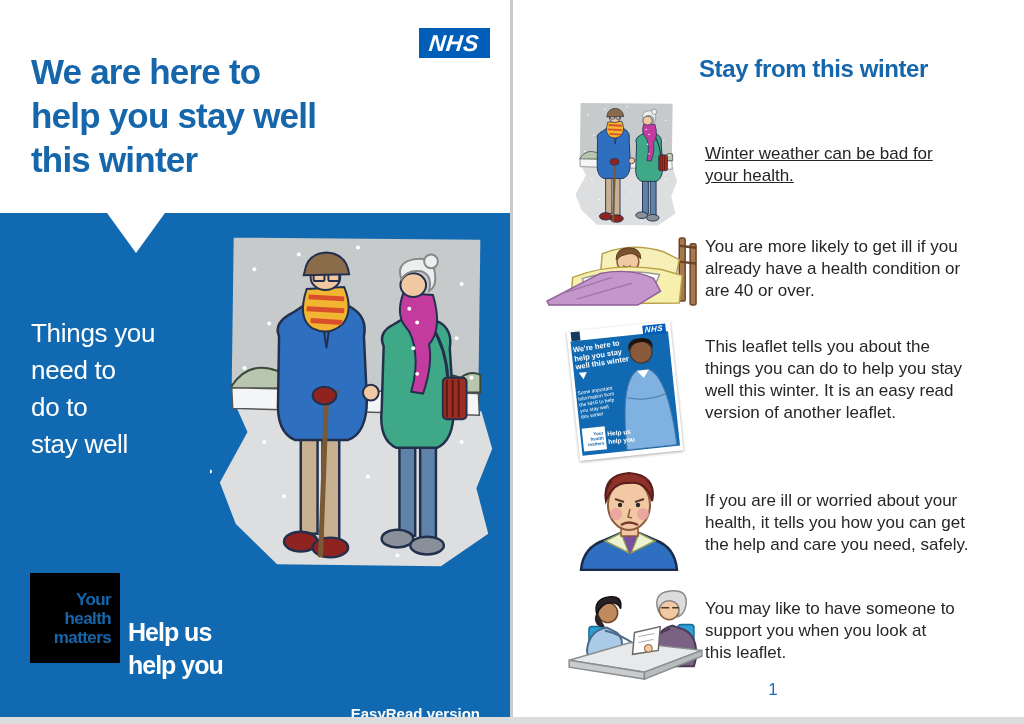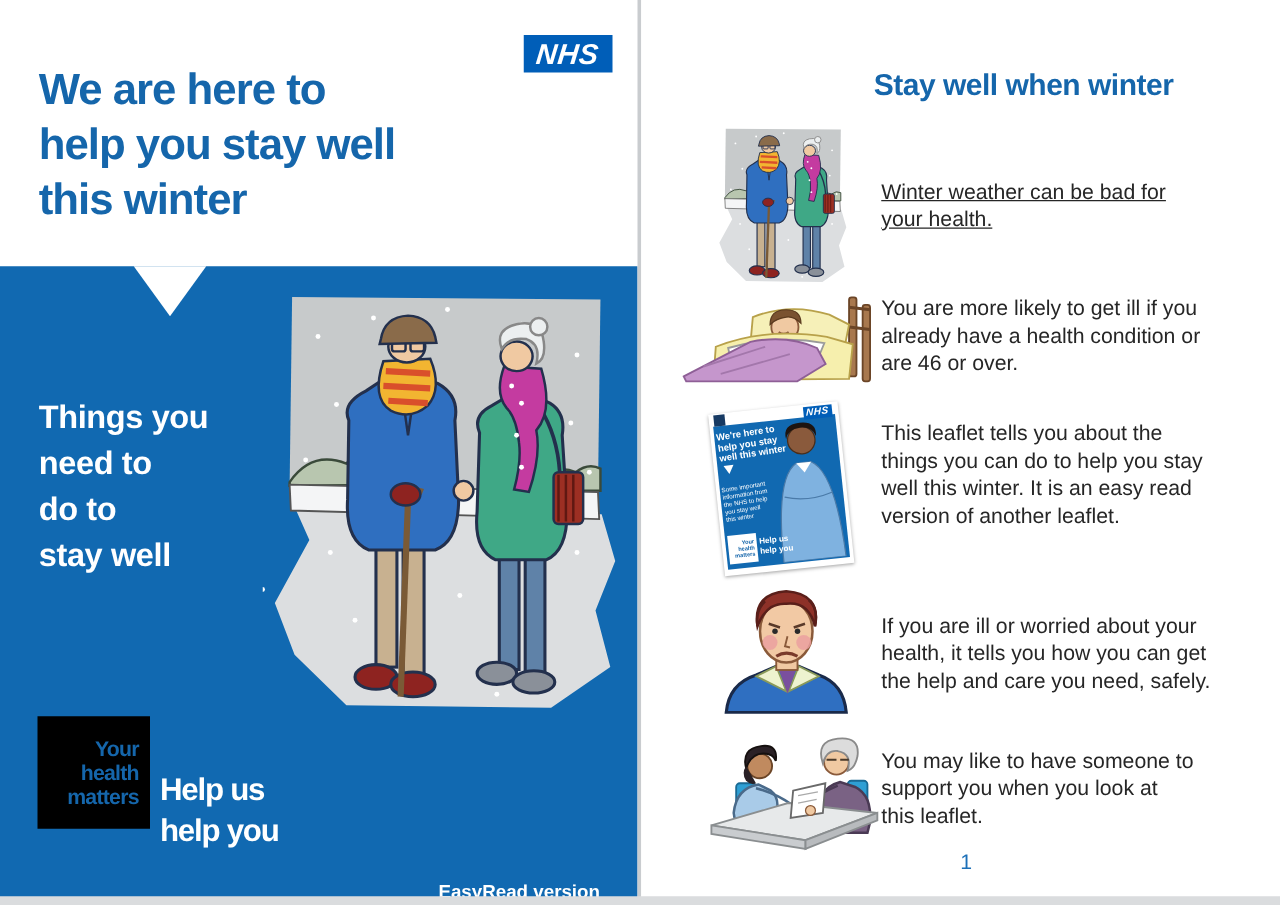--- a/index.html
+++ b/index.html
@@ -13,21 +13,21 @@
                  font-weight:bold; color:#1566ab; letter-spacing:-0.8px; }
   .nhs-logo { position:absolute; background:#005eb8; color:#fff; display:flex; align-items:center; justify-content:center; }
   .nhs-logo.cover { left:419px; top:28px; width:71px; height:30px; }
   .nhs-logo span { font-style:italic; font-weight:bold; font-size:23px; letter-spacing:0.5px;
                    transform:skewX(-6deg); line-height:1; }
   .cover-blue { position:absolute; left:0; top:213px; width:510px; height:505px; background:#1169b1; }
   .notch { position:absolute; left:107px; top:0; width:0; height:0;
            border-left:29px solid transparent; border-right:29px solid transparent; border-top:40px solid #ffffff; }
   .cover-illustration { position:absolute; left:210px; top:14px; width:296px; height:346px; }
   .cover-subtitle { position:absolute; left:31px; top:102px; font-size:26px; line-height:37px;
-                    font-weight:bold; color:#ffffff; letter-spacing:-0.3px; }
+                    font-weight:normal; color:#ffffff; letter-spacing:-0.3px; }
   .yhm-box { position:absolute; left:30px; top:360px; width:90px; height:90px; background:#000000;
              display:flex; align-items:center; justify-content:flex-end; padding-right:9px; }
   .yhm-box .yhm-text { font-size:17px; line-height:19px; font-weight:bold; color:#1566ab;
                        text-align:right; letter-spacing:-0.6px; }
   .help-us { position:absolute; left:128px; top:403px; font-size:25px; line-height:33px;
              font-weight:bold; color:#ffffff; letter-spacing:-1px; }
   .easyread { position:absolute; left:250px; top:452px; width:230px; text-align:right;
               font-size:15px; font-weight:bold; color:#ffffff;margin-top:40px; }
 
   
@@ -241,38 +241,38 @@
       <div class="help-us pre">Help us
 help you</div>
 
       <div class="easyread">EasyRead version</div>
     </div>
   </div>
 
   <div class="page-divider"></div>
 
   <div class="page-right">
-    <h2 class="page-heading">Stay well when winter</h2>
+    <h2 class="page-heading">Stay from this winter</h2>
 
     <div class="row-fig fig-1">
       <svg width="118" height="127" viewBox="0 0 300 345" preserveAspectRatio="xMidYMid meet">
           <use href="#sym-couple"></use>
         </svg>
     </div>
     <div class="row-text txt-1 pre">Winter weather can be bad for
 your health.</div>
 
     <div class="row-fig fig-2">
       <svg width="158" height="77" viewBox="0 0 160 78">
           <use href="#sym-bed"></use>
         </svg>
     </div>
     <div class="row-text txt-2 pre">You are more likely to get ill if you
 already have a health condition or
-are 46 or over.</div>
+are 40 or over.</div>
 
     <div class="thumb">
       <div class="thumb-blue"></div>
       <div class="thumb-mark"></div>
       <div class="nhs-logo thumb-nhs">
         <span>NHS</span>
       </div>
       <div class="thumb-nurse">
         <svg width="62" height="112" viewBox="0 0 62 112">
             <use href="#sym-nurse"></use>

